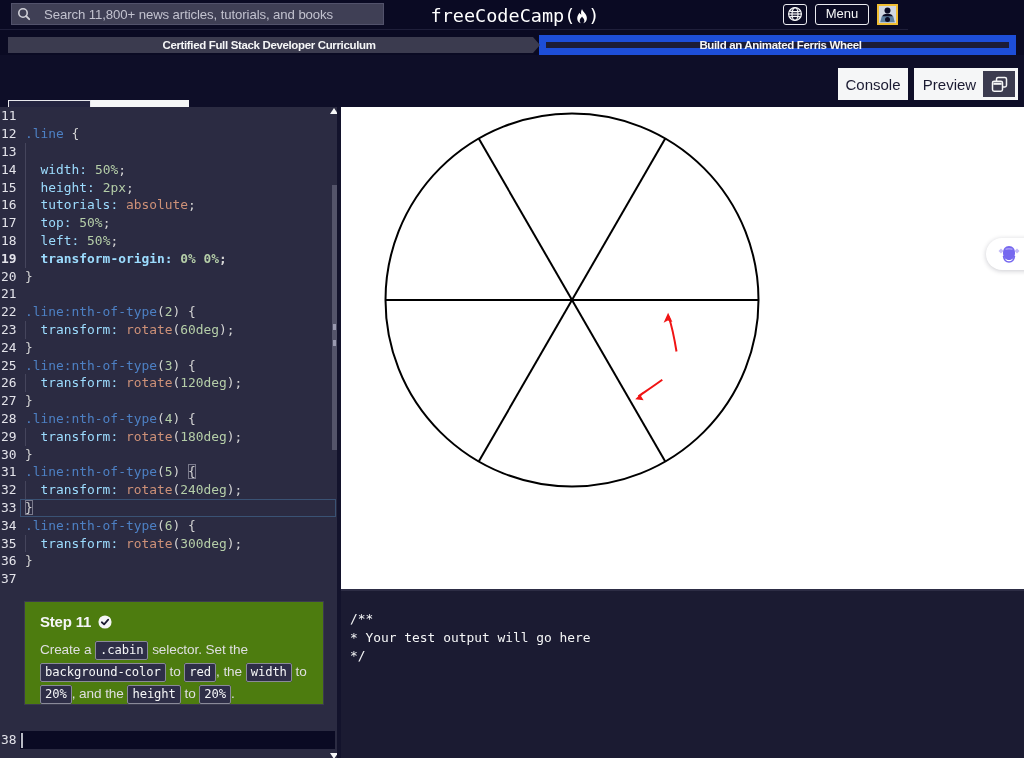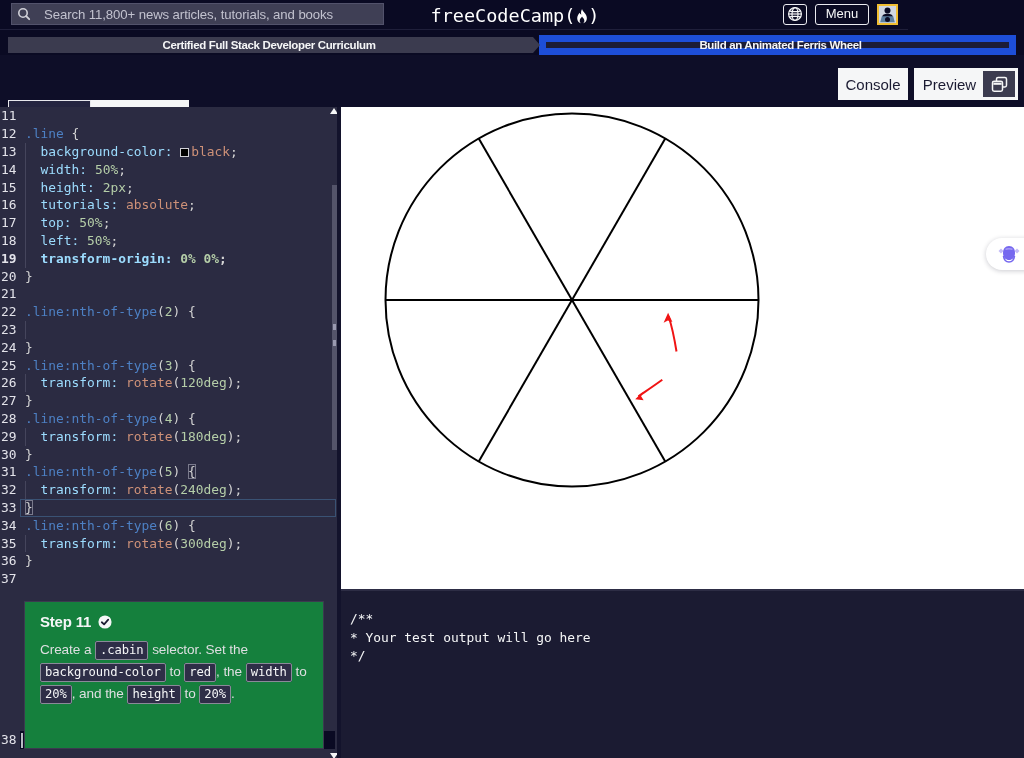--- a/index.html
+++ b/index.html
@@ -78,22 +78,22 @@
   .cur-line-box { position:absolute; left:20px; width:316px; height:17.8px;
     border:1px solid #3a5274; }
   .cursor-row-bg { position:absolute; left:20px; width:315px; height:18px; background:#0a0a23; }
   .cursor-caret { position:absolute; width:2px; height:15px; background:#b8bac4; }
 
   .scroll-slider { position:absolute; left:332px; width:5px; background:#54546a; }
   .scroll-arrow { position:absolute; width:0; height:0; }
   .ruler-mark { position:absolute; left:333px; width:2.5px; height:6px; background:#9a9ab0; }
 
   
-  .step-panel { position:absolute; left:24px; top:494px; width:300px; height:148px;
-    background:#15803d; border:1px solid #3b3b4f; padding:11px 14px 0 15px; }
+  .step-panel { position:absolute; left:24px; top:494px; width:300px; height:104px;
+    background:#4d7c0f; border:1px solid #3b3b4f; padding:11px 14px 0 15px; }
   .step-title { color:#f5f6f7; font-weight:bold; font-size:15px; letter-spacing:-0.2px; display:flex; align-items:center; gap:7px; }
   .step-desc { margin-top:9px; color:#dfdfe2; font-size:13.6px; line-height:22px; letter-spacing:-0.1px; }
   .chip { font-family:"DejaVu Sans Mono",monospace; font-size:12.2px; color:#f5f6f7;
     background:#2e2e47; border:1px solid #8a8a99; border-radius:2px; padding:1px 4px 2px 4px; white-space:nowrap; }
 
   
   .assist-pill { position:absolute; right:-6px; top:131px; width:44px; height:32px; background:#fff;
     border-radius:16px 0 0 16px; box-shadow:0 1px 5px rgba(20,20,40,.22); display:flex; align-items:center; cursor:pointer; }
   .assist-pill svg { margin-left:8px; }
 </style>
@@ -170,31 +170,31 @@
           <rect x="2.4" y="6.6" width="8.2" height="2.2" fill="#f5f6f7"></rect>
         </svg>
       </div>
     </div>
   </div>
 
   <div class="editor-pane">
     <div id="code-lines">
         <div class="code-row" style="top: 0.4px;"><span class="ln">11</span><span class="code"></span></div>
         <div class="code-row" style="top: 18.2px;"><span class="ln">12</span><span class="code"><span class="tk-sel">.line</span><span class="tk-pun"> {</span></span></div>
-        <div class="code-row" style="top: 36px;"><span class="ln">13</span><span class="indent-guide"></span><span class="code"><span class="tk-pun">  </span><span class="tk-prop">background-color:</span><span class="tk-pun"> </span><span class="tk-swatch"></span><span class="tk-val">black</span><span class="tk-pun">;</span></span></div>
+        <div class="code-row" style="top: 36px;"><span class="ln">13</span><span class="indent-guide"></span></div>
         <div class="code-row" style="top: 53.8px;"><span class="ln">14</span><span class="indent-guide"></span><span class="code"><span class="tk-pun">  </span><span class="tk-prop">width:</span><span class="tk-pun"> </span><span class="tk-num">50%</span><span class="tk-pun">;</span></span></div>
         <div class="code-row" style="top: 71.6px;"><span class="ln">15</span><span class="indent-guide"></span><span class="code"><span class="tk-pun">  </span><span class="tk-prop">height:</span><span class="tk-pun"> </span><span class="tk-num">2px</span><span class="tk-pun">;</span></span></div>
         <div class="code-row" style="top: 89.4px;"><span class="ln">16</span><span class="indent-guide"></span><span class="code"><span class="tk-pun">  </span><span class="tk-prop">tutorials:</span><span class="tk-pun"> </span><span class="tk-val">absolute</span><span class="tk-pun">;</span></span></div>
         <div class="code-row" style="top: 107.2px;"><span class="ln">17</span><span class="indent-guide"></span><span class="code"><span class="tk-pun">  </span><span class="tk-prop">top:</span><span class="tk-pun"> </span><span class="tk-num">50%</span><span class="tk-pun">;</span></span></div>
         <div class="code-row" style="top: 125px;"><span class="ln">18</span><span class="indent-guide"></span><span class="code"><span class="tk-pun">  </span><span class="tk-prop">left:</span><span class="tk-pun"> </span><span class="tk-num">50%</span><span class="tk-pun">;</span></span></div>
         <div class="code-row" style="top: 142.8px; font-weight: bold;"><span class="ln">19</span><span class="indent-guide"></span><span class="code"><span class="tk-pun">  </span><span class="tk-prop">transform-origin:</span><span class="tk-pun"> </span><span class="tk-num">0%</span><span class="tk-pun"> </span><span class="tk-num">0%</span><span class="tk-pun">;</span></span></div>
         <div class="code-row" style="top: 160.6px;"><span class="ln">20</span><span class="code"><span class="tk-pun">}</span></span></div>
         <div class="code-row" style="top: 178.4px;"><span class="ln">21</span><span class="code"></span></div>
         <div class="code-row" style="top: 196.2px;"><span class="ln">22</span><span class="code"><span class="tk-sel">.line:nth-of-type</span><span class="tk-pun">(</span><span class="tk-num">2</span><span class="tk-pun">) {</span></span></div>
-        <div class="code-row" style="top: 214px;"><span class="ln">23</span><span class="indent-guide"></span></div>
+        <div class="code-row" style="top: 214px;"><span class="ln">23</span><span class="indent-guide"></span><span class="code"><span class="tk-pun">  </span><span class="tk-prop">transform:</span><span class="tk-pun"> </span><span class="tk-val">rotate</span><span class="tk-pun">(</span><span class="tk-num">60deg</span><span class="tk-pun">);</span></span></div>
         <div class="code-row" style="top: 231.8px;"><span class="ln">24</span><span class="code"><span class="tk-pun">}</span></span></div>
         <div class="code-row" style="top: 249.6px;"><span class="ln">25</span><span class="code"><span class="tk-sel">.line:nth-of-type</span><span class="tk-pun">(</span><span class="tk-num">3</span><span class="tk-pun">) {</span></span></div>
         <div class="code-row" style="top: 267.4px; padding-left: 48px;"><span class="ln">26</span><span class="indent-guide"></span><span class="code"><span class="tk-pun">  </span><span class="tk-prop">transform:</span><span class="tk-pun"> </span><span class="tk-val">rotate</span><span class="tk-pun">(</span><span class="tk-num">120deg</span><span class="tk-pun">);</span></span></div>
         <div class="code-row" style="top: 285.2px;"><span class="ln">27</span><span class="code"><span class="tk-pun">}</span></span></div>
         <div class="code-row" style="top: 303px;"><span class="ln">28</span><span class="code"><span class="tk-sel">.line:nth-of-type</span><span class="tk-pun">(</span><span class="tk-num">4</span><span class="tk-pun">) {</span></span></div>
         <div class="code-row" style="top: 320.8px;"><span class="ln">29</span><span class="indent-guide"></span><span class="code"><span class="tk-pun">  </span><span class="tk-prop">transform:</span><span class="tk-pun"> </span><span class="tk-val">rotate</span><span class="tk-pun">(</span><span class="tk-num">180deg</span><span class="tk-pun">);</span></span></div>
         <div class="code-row" style="top: 338.6px;"><span class="ln">30</span><span class="code"><span class="tk-pun">}</span></span></div>
         <div class="code-row" style="top: 356.4px;"><span class="ln">31</span><span class="code"><span class="tk-sel">.line:nth-of-type</span><span class="tk-pun">(</span><span class="tk-num">5</span><span class="tk-pun">) </span><span class="tk-brkt">{</span></span></div>
         <div class="code-row" style="top: 374.2px;"><span class="ln">32</span><span class="indent-guide"></span><span class="code"><span class="tk-pun">  </span><span class="tk-prop">transform:</span><span class="tk-pun"> </span><span class="tk-val">rotate</span><span class="tk-pun">(</span><span class="tk-num">240deg</span><span class="tk-pun">);</span></span></div>
         <div class="cur-line-box" style="top: 392px;"></div>

